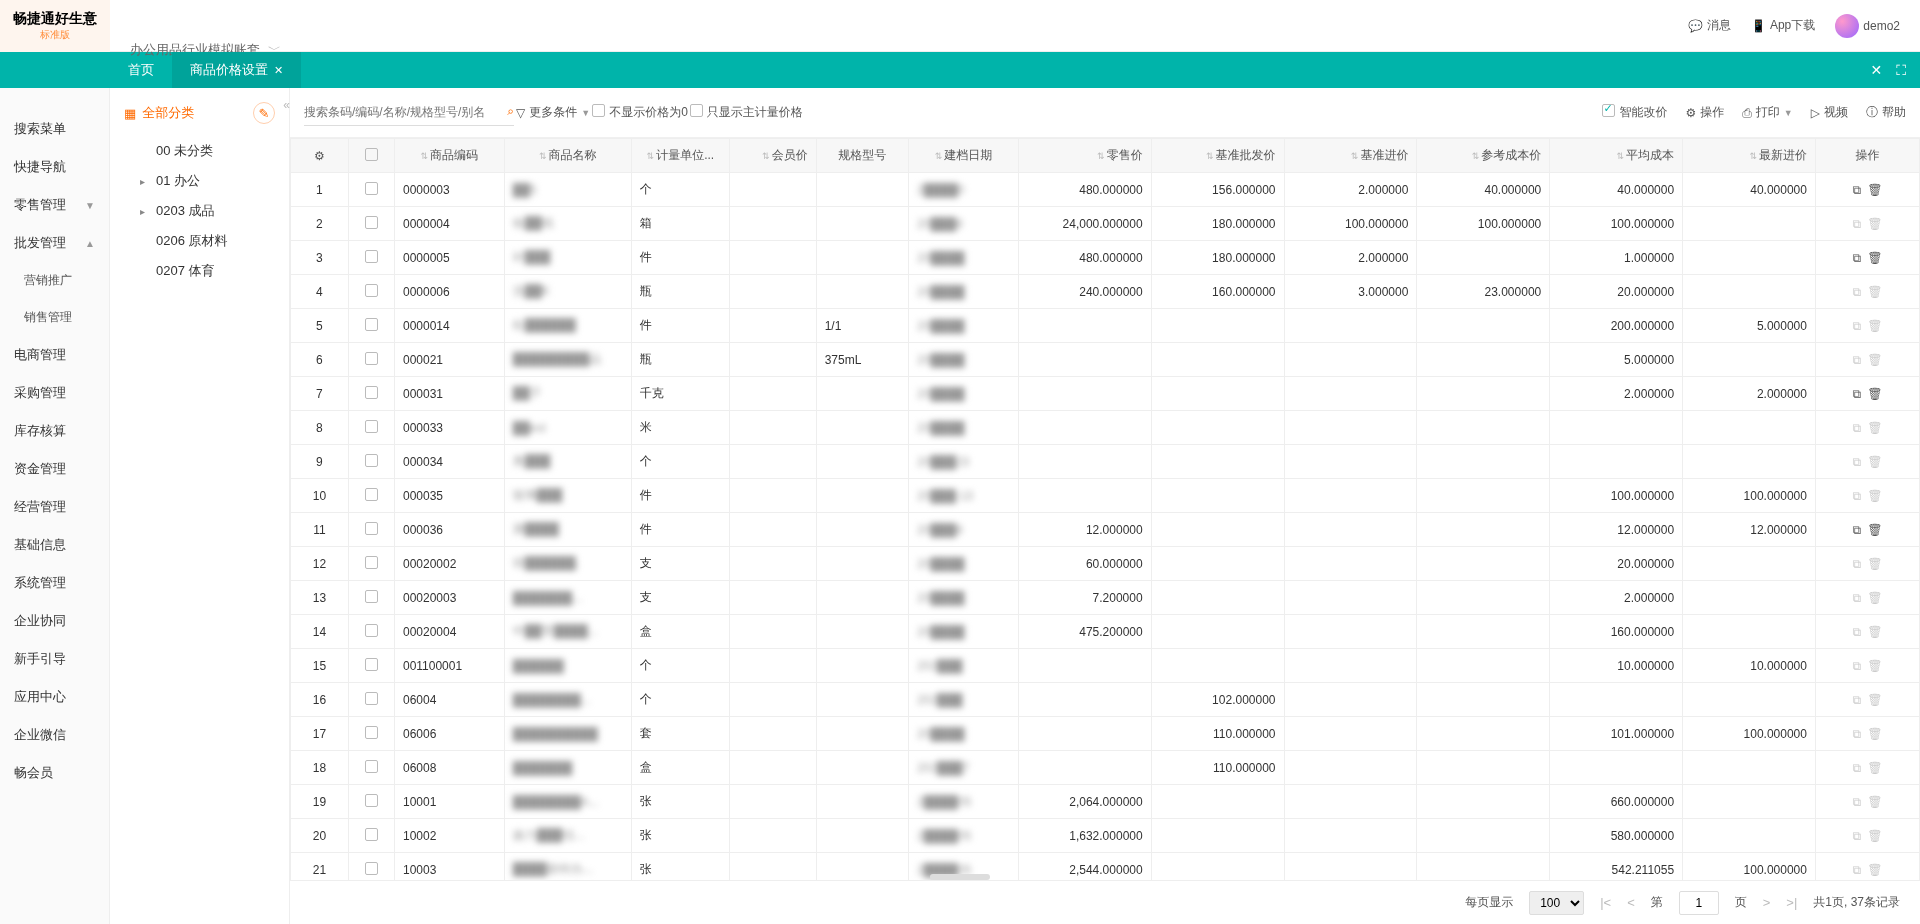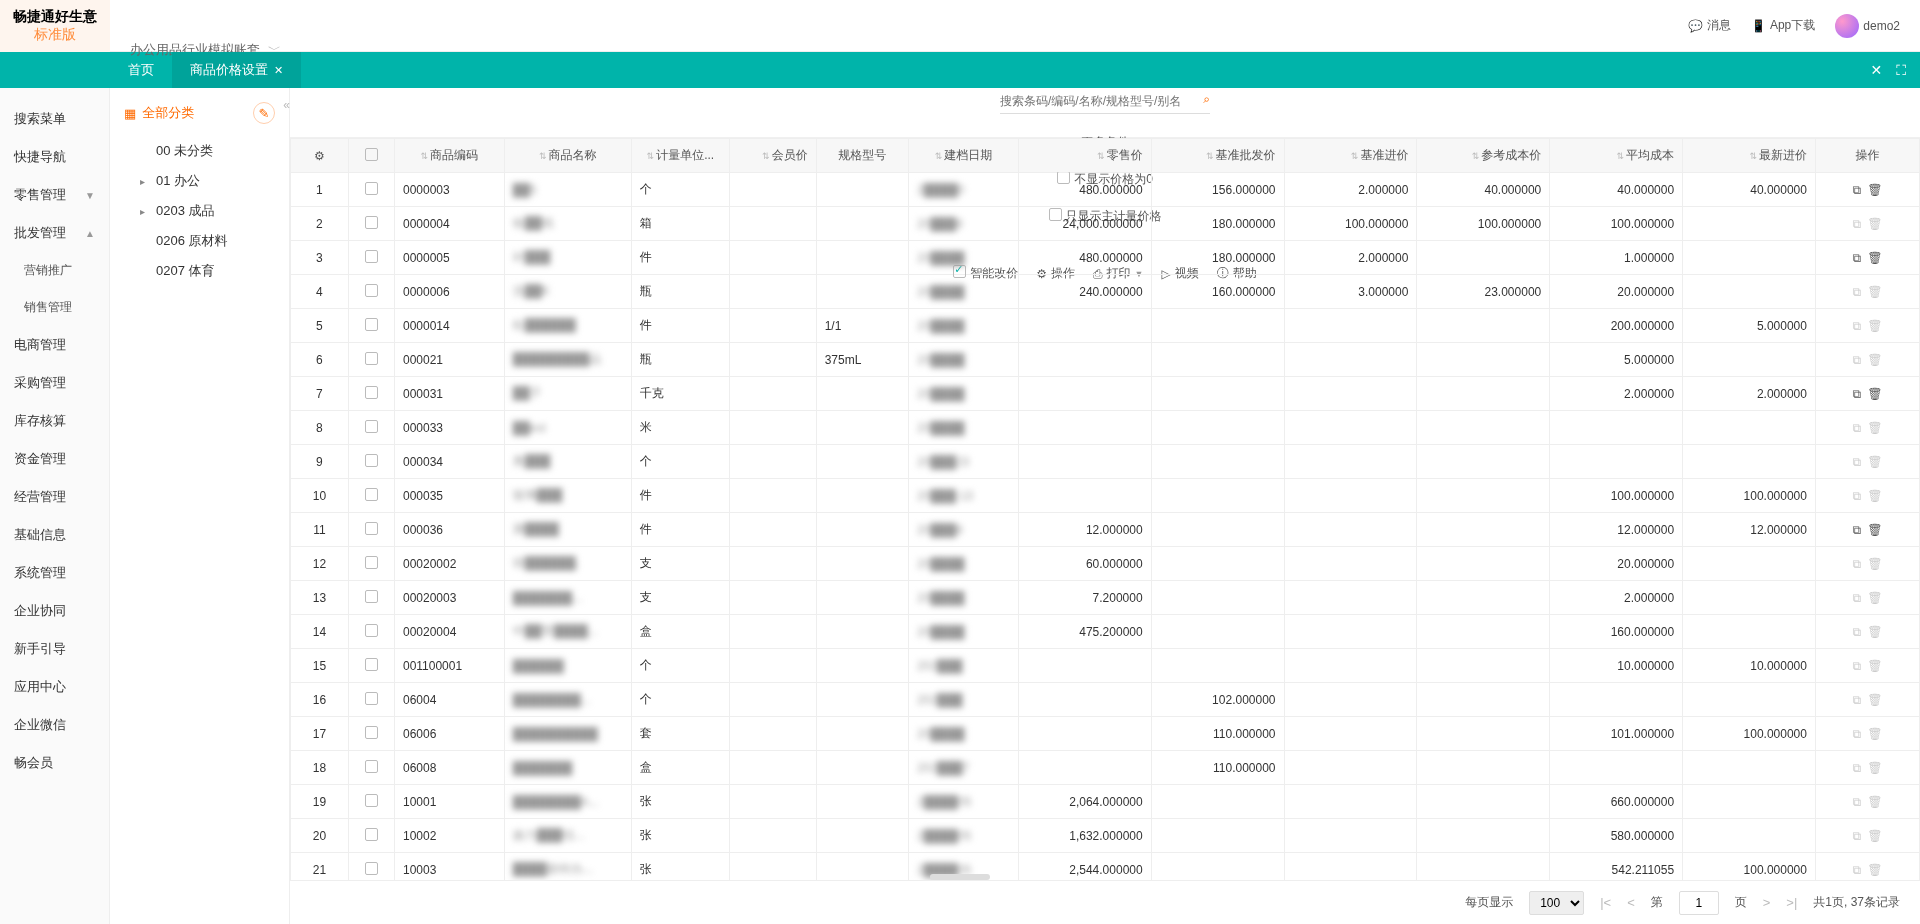--- a/index.html
+++ b/index.html
@@ -2,21 +2,21 @@
 <html><head>
 <meta charset="utf-8">
 <style>
 * { box-sizing: border-box; margin: 0; padding: 0; font-family: "Microsoft YaHei", Arial, sans-serif; }
 body { background: #fff; font-size: 12px; color: #333; overflow: hidden; width: 1920px; height: 924px; }
 
 
 .header { height: 52px; display: flex; align-items: center; border-bottom: 1px solid #eee; }
 .logo-box { width: 110px; height: 52px; display: flex; flex-direction: column; align-items: center; justify-content: center; background: #fef5ee; }
 .logo-img { font-size: 14px; color: #000000; font-weight: bold; }
-.logo-tag { font-size: 14px; color: #ff8c3a; }
+.logo-tag { font-size: 10px; color: #ff8c3a; }
 .workspace { flex: 0 0 auto; padding: 0 20px; font-size: 13px; color: #666; display: flex; align-items: flex-start; gap: 8px; margin-top: 48px; }
 .workspace .chev { color: #bbb; }
 .header-spacer { flex: 1; }
 .header-actions { display: flex; align-items: center; gap: 20px; padding-right: 20px; color: #555; }
 .header-actions .item { display: flex; align-items: center; gap: 4px; cursor: pointer; }
 .avatar { width: 24px; height: 24px; border-radius: 50%; background: radial-gradient(circle at 30% 30%, #f9c, #96f); }
 
 
 .tabs-bar { height: 36px; background: #00b4aa; display: flex; align-items: stretch; color: #fff; text-align: center; }
 .side-gap { width: 110px; }
@@ -24,39 +24,39 @@
 .tab.active { background: #00a39a; }
 .tab .x { margin-left: 6px; font-size: 11px; }
 .tabs-spacer { flex: 1; }
 .tabs-right { display: flex; align-items: center; gap: 14px; padding-right: 14px; }
 .tabs-right span { cursor: pointer; font-size: 14px; }
 
 
 .body { display: flex; height: calc(924px - 52px - 36px); }
 
 
-.sidebar { width: 110px; background: #fafafa; border-right: 1px solid #eee; padding-top: 12px; font-size: 13px; color: #333; }
+.sidebar { width: 110px; background: #fafafa; border-right: 1px solid #eee; padding-top: 22px; font-size: 13px; color: #333; }
 .sidebar .sitem { padding: 10px 14px; cursor: pointer; display: flex; justify-content: space-between; align-items: center; }
 .sidebar .sitem.sub { padding-left: 24px; font-size: 12px; color: #555; }
 .sidebar .caret { font-size: 10px; color: #999; }
 
 
 .catpanel { width: 180px; border-right: 1px solid #eee; padding: 10px 8px; font-size: 13px; color: #333; position: relative; }
 .cat-head { display: flex; align-items: center; gap: 6px; color: #ff6a00; padding: 4px 6px; }
 .cat-head .edit { margin-left: auto; width: 22px; height: 22px; border-radius: 50%; display: flex; align-items: center; justify-content: center; border: 1px solid #ffcfae; color: #ff6a00; }
 .cat-collapse { position: absolute; right: -1px; top: 10px; color: #bbb; cursor: pointer; font-size: 12px; }
 .cat-tree { margin-top: 8px; }
 .cat-item { padding: 6px 8px 6px 22px; display: flex; align-items: center; gap: 6px; cursor: pointer; }
 .cat-item .tri { font-size: 10px; color: #888; width: 10px; }
 
 
 .main { flex: 1; display: flex; flex-direction: column; overflow: hidden; }
 
 
-.toolbar { height: 50px; display: flex; align-items: center; padding: 0 14px; gap: 20px; border-bottom: 1px solid #f0f0f0; font-size: 12px; color: #555; flex-direction: column; }
+.toolbar { height: 50px; display: flex; align-items: center; padding: 0 14px; gap: 2px; border-bottom: 1px solid #f0f0f0; font-size: 12px; color: #555; }
 .search-box { position: relative; }
 .search-box input { width: 210px; height: 26px; border: none; border-bottom: 1px solid #ddd; outline: none; font-size: 12px; padding-right: 20px; }
 .search-box .sicon { position: absolute; right: 0; top: 4px; color: #ff6a00; }
 .tb-link { display: flex; align-items: center; gap: 4px; cursor: pointer; }
 .checkbox { display: flex; align-items: flex-start; gap: 4px; cursor: pointer; }
 .checkbox .box { width: 13px; height: 13px; border: 1px solid #bbb; border-radius: 2px; display: inline-block; position: relative; }
 .checkbox .box.checked::after { content: "✓"; position: absolute; top: -3px; left: 0; font-size: 11px; color: #00b4aa; }
 .toolbar-spacer { flex: 1; }
 .toolbar .right-group { display: flex; gap: 18px; }
 

